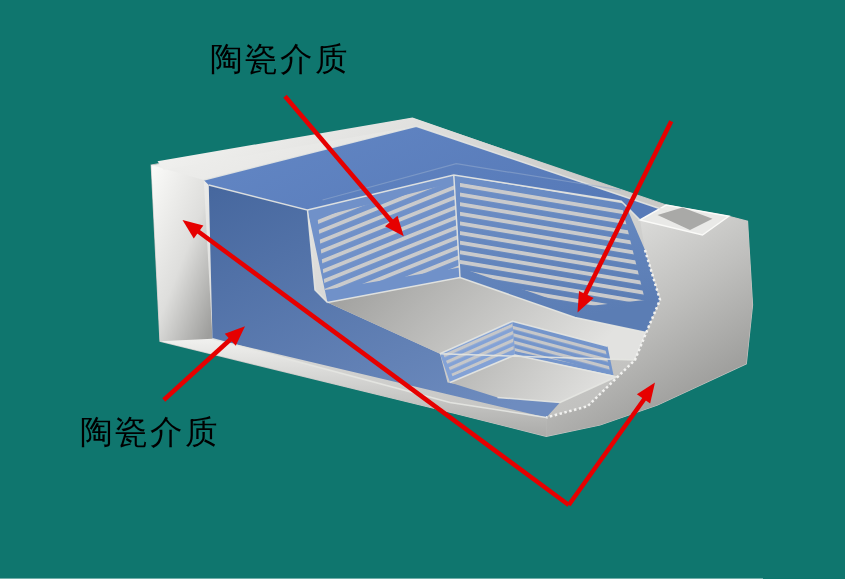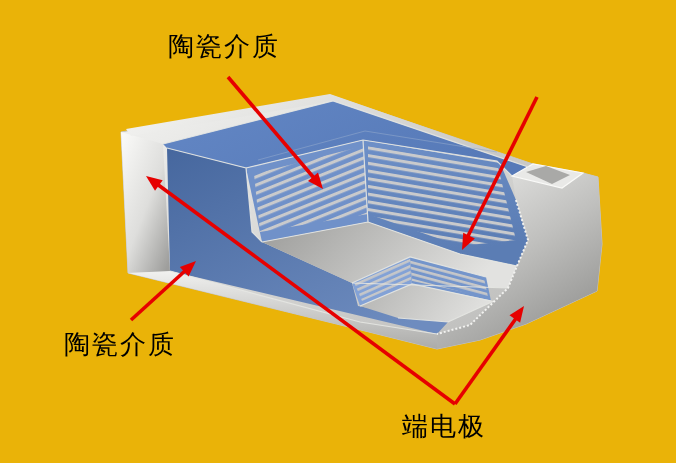--- a/index.html
+++ b/index.html
@@ -1,20 +1,20 @@
 <!DOCTYPE html>
 <html><head>
 <meta charset="utf-8">
 <style>
   html,body{margin:0;padding:0;background:#ffffff;}
   .stage{
     position:relative;
     width:676px;height:463px;
-    background:#eab308;
-    font-family:Liberation Serif, serif;
+    background:#0f766e;
+    font-family:Liberation Sans, sans-serif;
     overflow:hidden;
   }
   .stage svg{position:absolute;left:0;top:0;}
   .diagram-label{
     position:absolute;
     font-size:26px;
     letter-spacing:2px;
     color:#000;
     white-space:nowrap;
     line-height:1.1;
@@ -155,14 +155,13 @@
         <line x1="455" y1="404" x2="157" y2="184" stroke-width="3.6"></line>
         <polygon points="146,176 162.7,180.3 155,190.7" stroke="none"></polygon>
         <line x1="455" y1="404" x2="517" y2="317" stroke-width="3.6"></line>
         <polygon points="524,306 520.1,322.8 509.5,315.3" stroke="none"></polygon>
       </g>
     </g>
   </svg>
 
   <div class="diagram-label lbl-ceramic-top">陶瓷介质</div>
   <div class="diagram-label lbl-ceramic-left">陶瓷介质</div>
-  <div class="diagram-label lbl-terminal">端电极</div>
 </div>
 
 </body></html>

